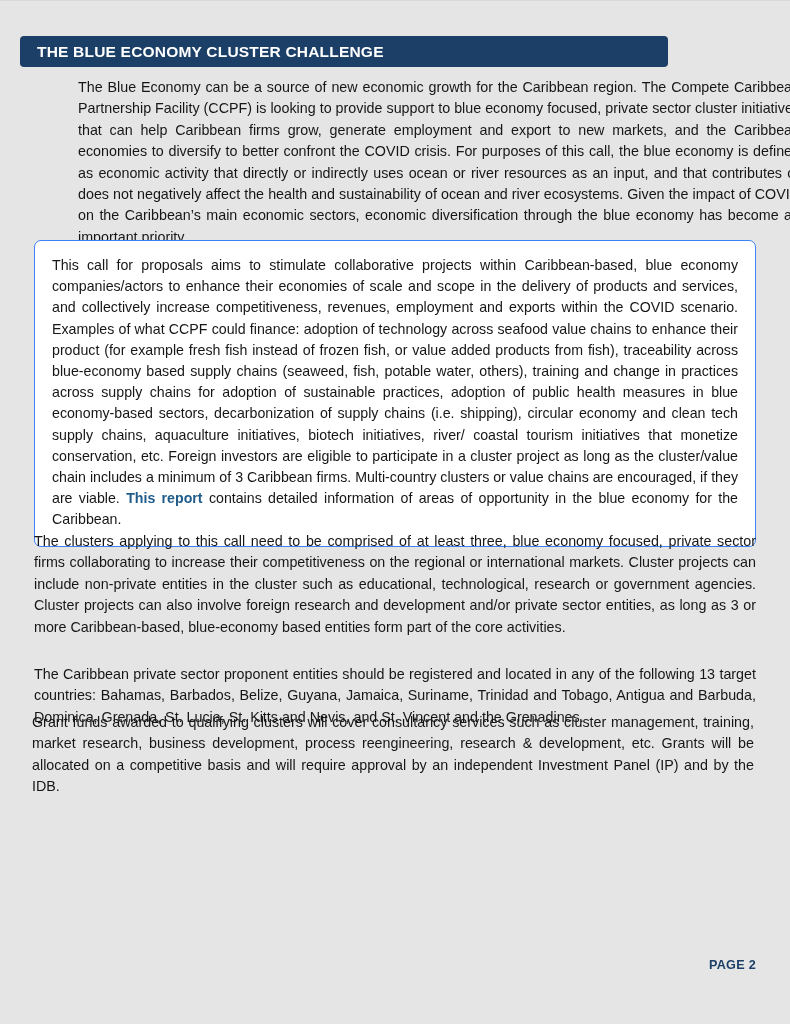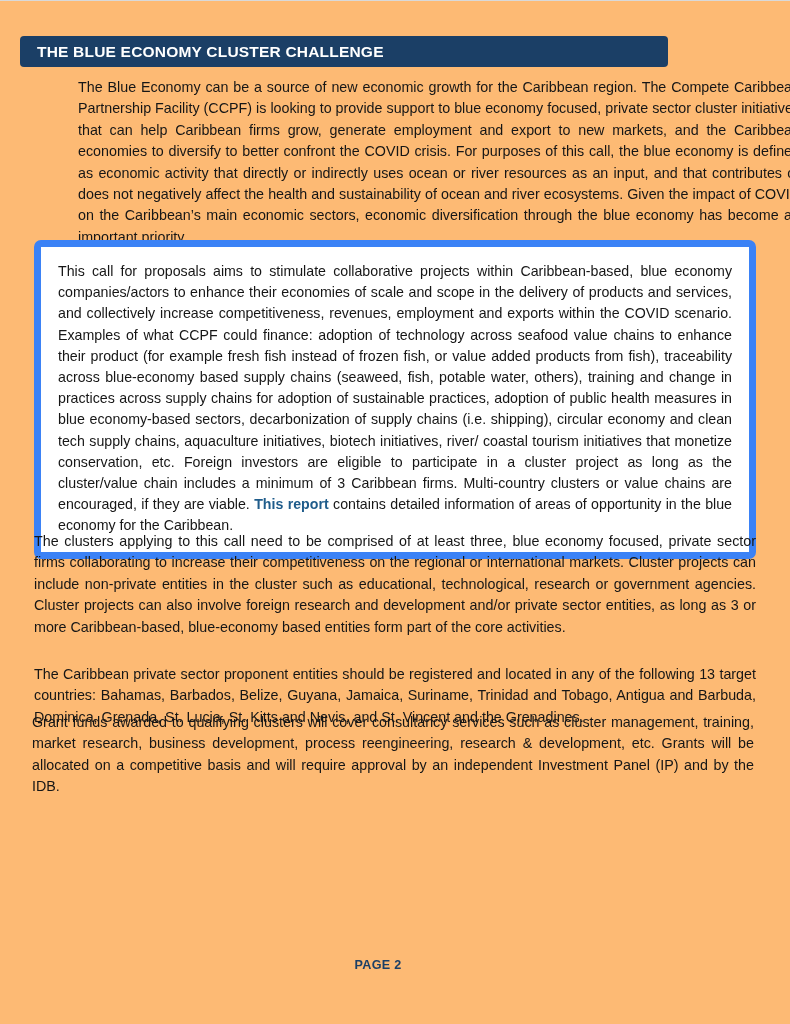--- a/index.html
+++ b/index.html
@@ -7,21 +7,21 @@
     padding: 0;
     background: #ffffff;
   }
   body {
     font-family: "Liberation Sans", sans-serif;
   }
   .page {
     position: relative;
     width: 790px;
     height: 1024px;
-    background: #fdba74;
+    background: #e5e5e5;
     overflow: hidden;
     box-sizing: border-box;
   }
   .page-top-rule {
     position: absolute;
     top: 0;
     left: 0;
     width: 790px;
     height: 1px;
     background: #d9d9d9;
@@ -58,21 +58,21 @@
     top: 77px;
     width: 722px;
     margin-left: 44px;
   }
   .callout {
     position: absolute;
     left: 34px;
     top: 240px;
     width: 722px;
     box-sizing: border-box;
-    border: 7px solid #3b82f6;
+    border: 1px solid #3b82f6;
     border-radius: 7px;
     padding: 14px 17px 15px 17px;
     background: #ffffff;
   }
   .callout .body-text {
     font-size: 14.2px;
     line-height: 21.2px;
   }
   .link-strong {
     color: #1f5c8b;
@@ -95,21 +95,21 @@
     position: absolute;
     left: 32px;
     top: 712px;
     width: 722px;
   }
   .page-number {
     position: absolute;
     left: 0;
     top: 958px;
     width: 756px;
-    text-align: center;
+    text-align: right;
     font-size: 12.6px;
     font-weight: bold;
     letter-spacing: 0.3px;
     color: #1b3f66;
   }
 </style>
 </head>
 <body>
 
 <div class="page">

